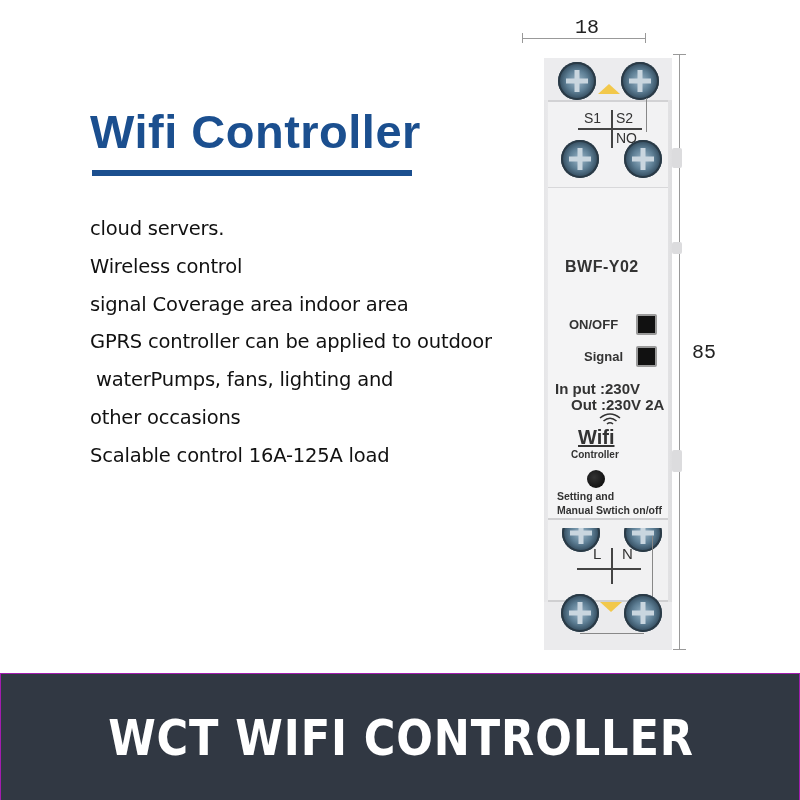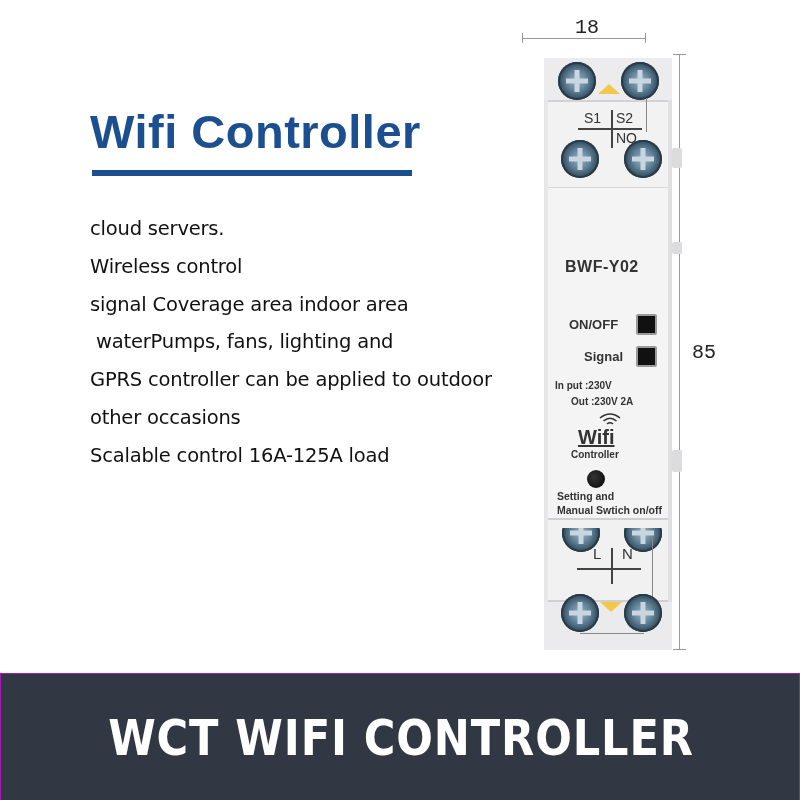--- a/index.html
+++ b/index.html
@@ -27,21 +27,21 @@
   .arrow-down { position:absolute; width:0; height:0; border-left:11px solid transparent; border-right:11px solid transparent; border-top:10px solid #f2c84b; }
 
   .term-label { position:absolute; font-family:"Liberation Sans", sans-serif; font-size:14px; color:#333; }
   .cross-h { position:absolute; height:2px; background:#444; }
   .cross-v { position:absolute; width:2px; background:#444; }
   .wire { position:absolute; background:#888; }
 
   .model { position:absolute; left:14px; top:200px; font-family:"Liberation Sans", sans-serif; font-weight:bold; font-size:16px; color:#333; letter-spacing:0.5px;margin-left:7px; }
   .btn-label { position:absolute; font-family:"Liberation Sans", sans-serif; font-weight:bold; font-size:13px; color:#333; }
   .sq-btn { position:absolute; width:17px; height:17px; background:#111; border:2px solid #9a9a9a; border-radius:2px; }
-  .spec { position:absolute; left:11px; font-family:"Liberation Sans", sans-serif; font-weight:bold; font-size:10px; color:#333; }
+  .spec { position:absolute; left:11px; font-family:"Liberation Sans", sans-serif; font-weight:bold; font-size:15px; color:#333; }
   .wifi-icon { position:absolute; left:55px; top:355px; width:22px; height:14px; }
   .wifi-word { position:absolute; left:34px; top:368px; font-family:"Liberation Sans", sans-serif; font-weight:bold; font-size:20px; color:#333;text-decoration:underline; }
   .wifi-sub { position:absolute; left:27px; top:391px; font-family:"Liberation Sans", sans-serif; font-weight:bold; font-size:10px; color:#333; }
   .round-btn { position:absolute; left:43px; top:412px; width:18px; height:18px; border-radius:50%; background:radial-gradient(circle at 40% 40%,#333,#050505); }
   .set-label { position:absolute; left:13px; font-family:"Liberation Sans", sans-serif; font-weight:bold; font-size:10.5px; color:#333; white-space:nowrap; }
 
   .dim { position:absolute; background:#999; }
   .dim-text { position:absolute; font-family:Liberation Mono, monospace; font-size:20px; color:#222; }
 
   .banner { position:absolute; left:0; top:673px; width:798px; height:126px; background:#313843; border:1px solid #a21caf; }
@@ -50,22 +50,22 @@
 </head>
 <body>
 
 <div class="title">Wifi Controller</div>
 <div class="title-rule"></div>
 
 <ul class="desc">
   <li>cloud servers.</li>
   <li>Wireless control</li>
   <li>signal Coverage area indoor area</li>
+  <li>GPRS controller can be applied to outdoor</li>
   <li> waterPumps, fans, lighting and</li>
-  <li>GPRS controller can be applied to outdoor</li>
   <li>other occasions</li>
   <li>Scalable control 16A-125A load</li>
 </ul>
 
 <div class="dim" style="left:522px; top:38px; width:124px; height:1px;"></div>
 <div class="dim" style="left:522px; top:33px; width:1px; height:10px;"></div>
 <div class="dim" style="left:645px; top:33px; width:1px; height:10px;"></div>
 <div class="dim-text" style="left:575px; top:16px;">18</div>
 
 <div class="dim" style="left:679px; top:54px; width:1px; height:596px;"></div>

